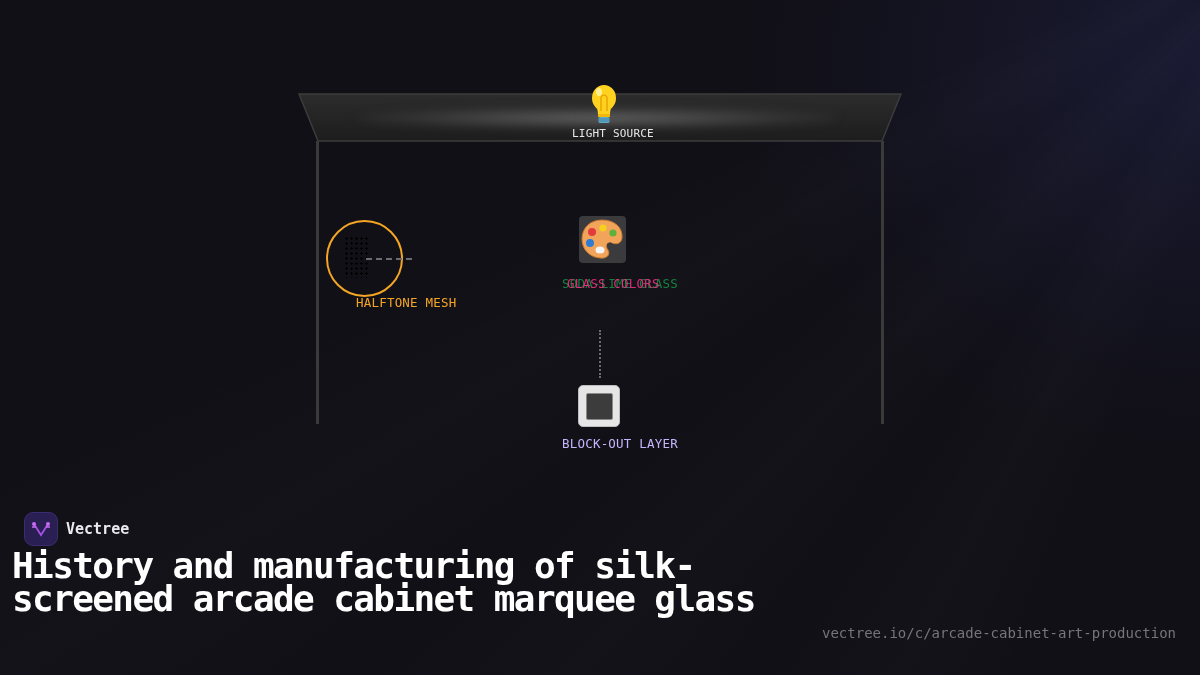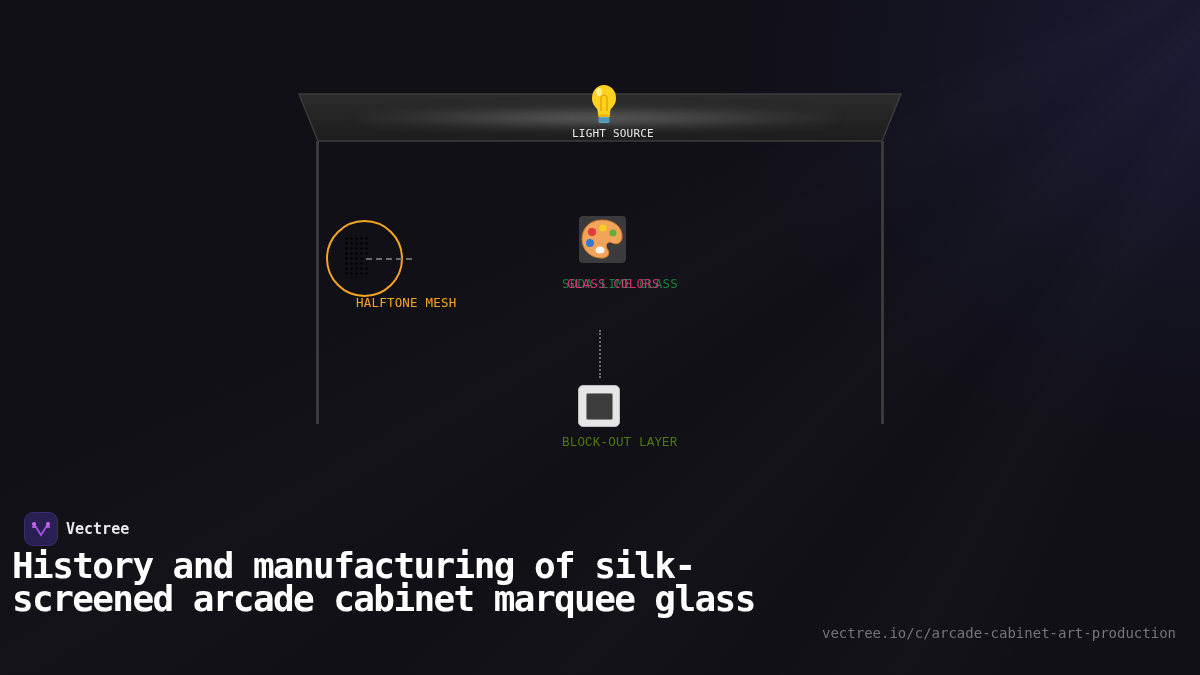--- a/index.html
+++ b/index.html
@@ -76,21 +76,21 @@
       border-left: 2px dotted #6b6b72;
     }
     .blockout-icon {
       position: absolute; left: 578px; top: 385px; width: 42px; height: 42px;
       background: #e6e6e6; border-radius: 5px; border: 1px solid #bdbdbd;
     }
     .blockout-icon .inner {
       position: absolute; left: 7px; top: 7px; width: 27px; height: 27px;
       background: #3c3c3c; border-radius: 2px; border: 1px solid #8a8a8a;
     }
-    .blockout-label { left: 562px; top: 436px; color: #4d7c0f; font-family: Liberation Mono, monospace; }
+    .blockout-label { left: 562px; top: 436px; color: #c4b5fd; }
 
     
     .brand { position: absolute; left: 24px; top: 512px; display: flex; align-items: center; gap: 8px; text-align: center; }
     .brand-logo {
       width: 34px; height: 34px; border-radius: 9px;
       background: #2a1f52; border: 1px solid #3a2c6e;
       display: flex; align-items: center; justify-content: center;
     }
     .brand-name { font-size: 15px; font-weight: bold; color: #e9e9ee; font-family: "DejaVu Sans Mono", monospace; }
 

